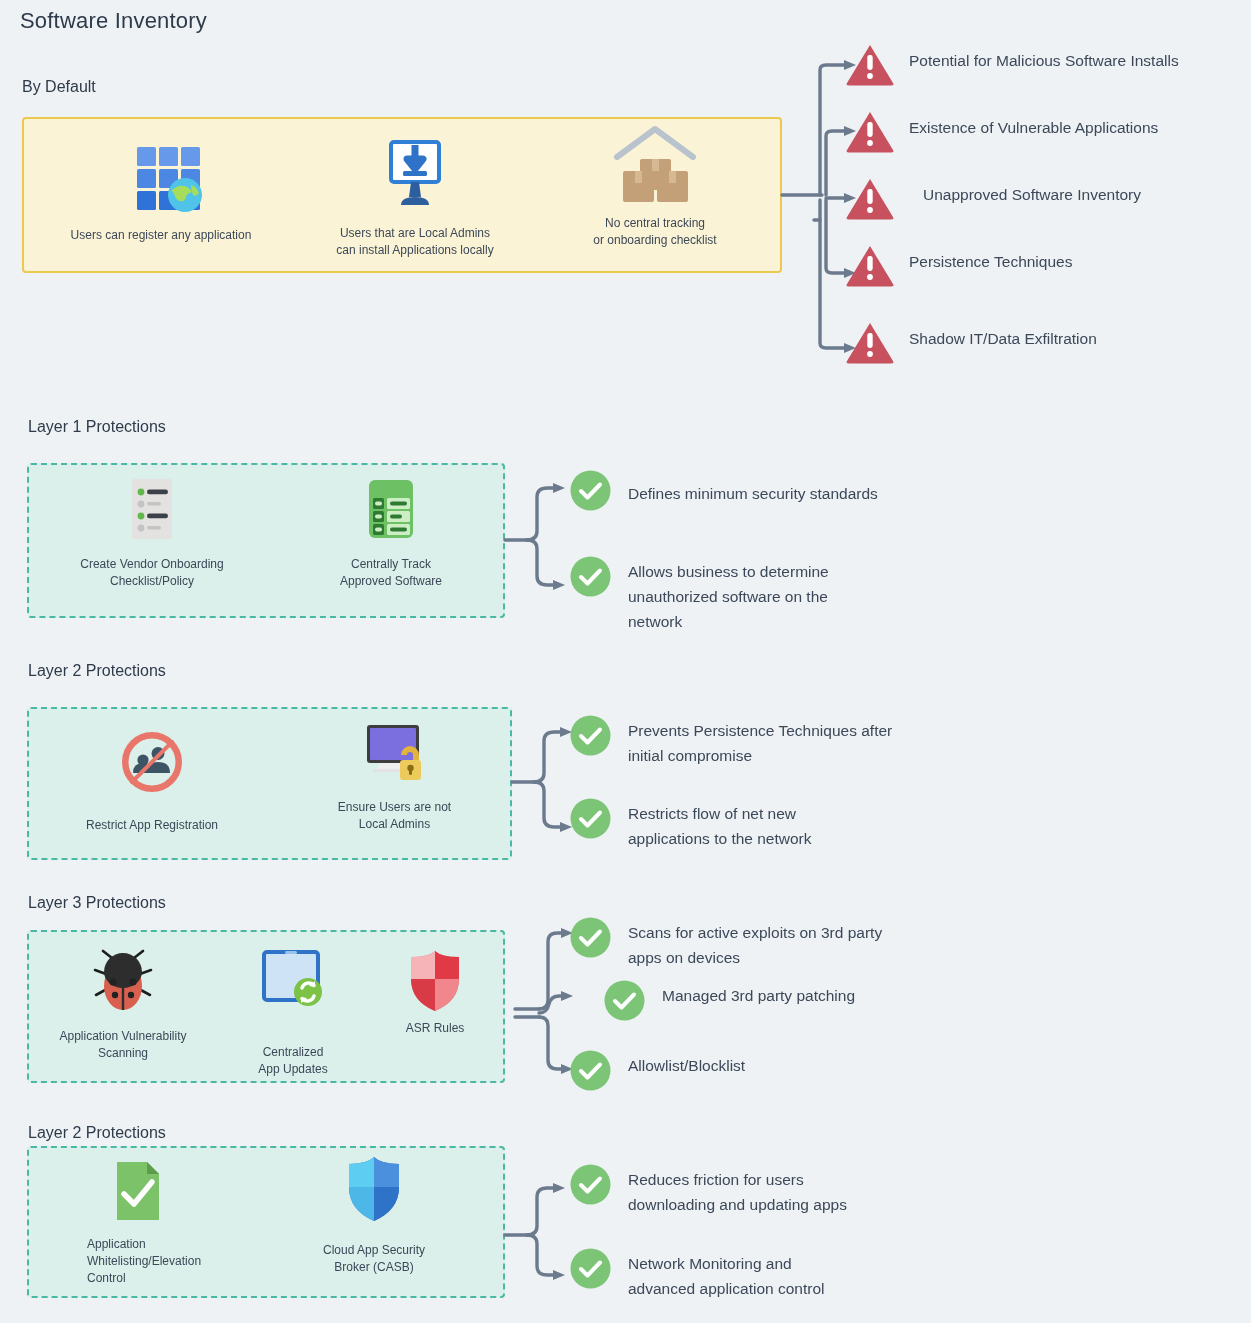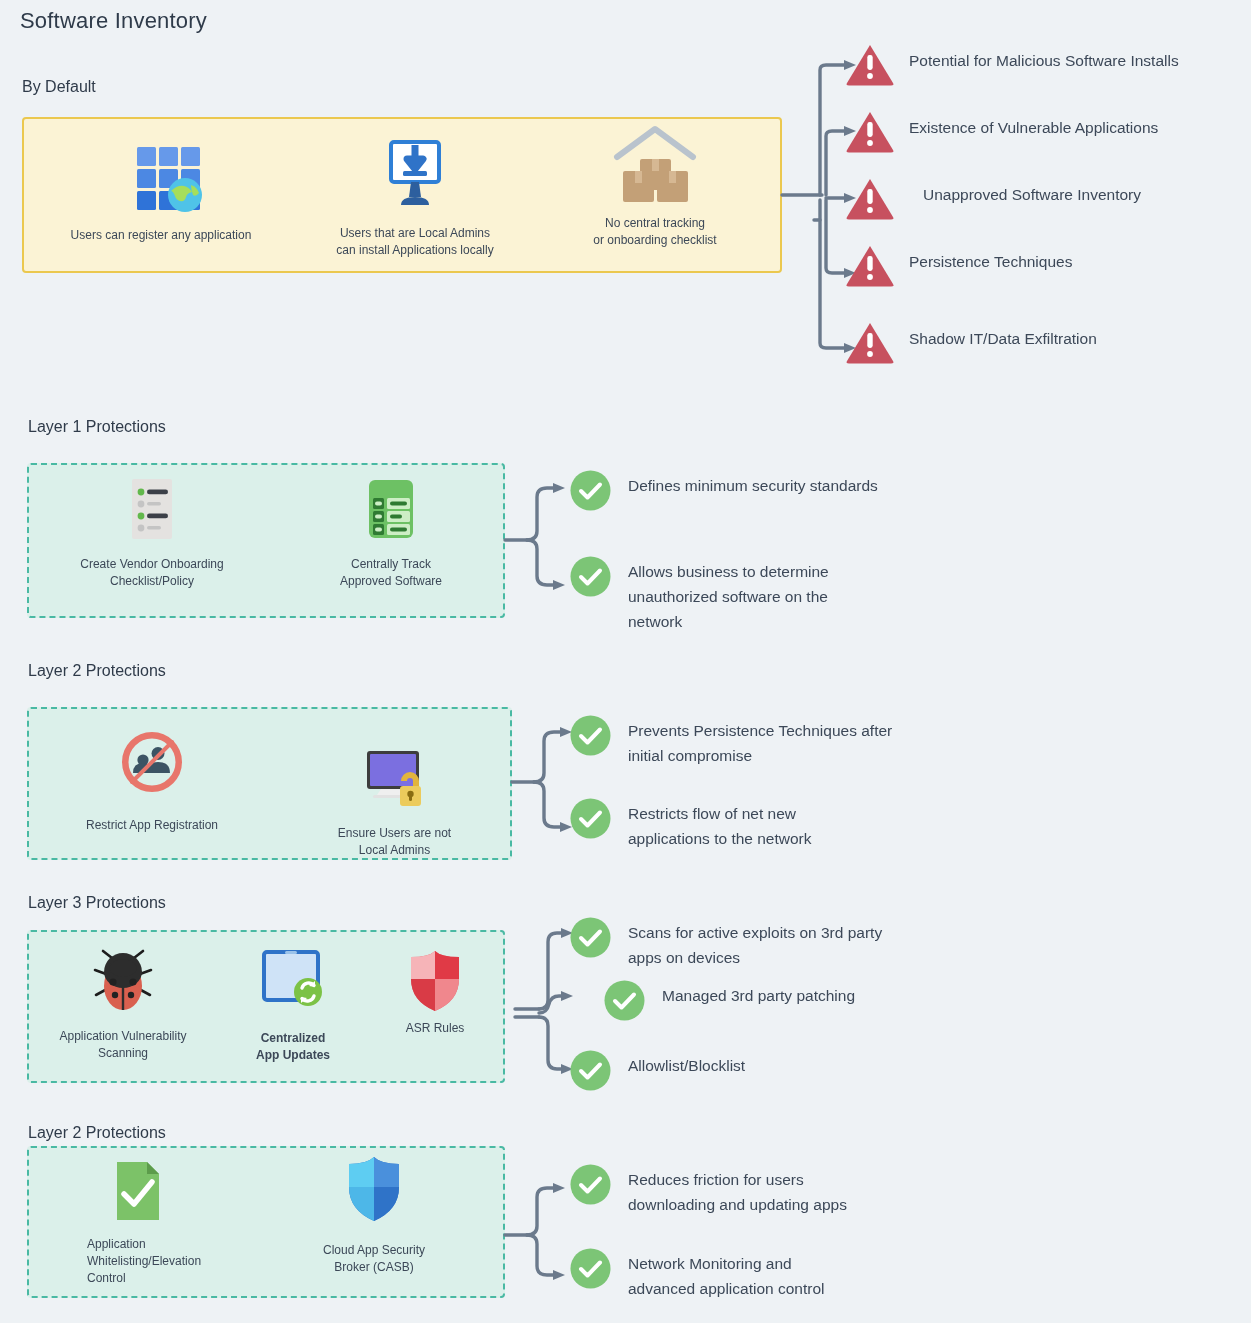--- a/index.html
+++ b/index.html
@@ -269,21 +269,21 @@
       <path d="M48 115 L60 120 L48 125z"></path>
     </g>
 </svg>
 <div class="outcome" style="left:570px; top:470px; width:680px;">
   <span class="badge">
     <svg width="41" height="41" viewBox="0 0 41 41">
         <circle cx="20.5" cy="20.5" r="20" fill="#7cc576"></circle>
         <path d="M11 21 L17.5 27.5 L30 14.5" stroke="#fff" stroke-width="4" fill="none" stroke-linecap="round" stroke-linejoin="round"></path>
       </svg>
   </span>
-  <span class="text" style="margin-left:17px;">Defines minimum security standards</span>
+  <span class="text" style="margin-left:17px;margin-top:8px;">Defines minimum security standards</span>
 </div>
 <div class="outcome" style="left:570px; top:556px; width:680px;">
   <span class="badge">
     <svg width="41" height="41" viewBox="0 0 41 41">
         <circle cx="20.5" cy="20.5" r="20" fill="#7cc576"></circle>
         <path d="M11 21 L17.5 27.5 L30 14.5" stroke="#fff" stroke-width="4" fill="none" stroke-linecap="round" stroke-linejoin="round"></path>
       </svg>
   </span>
   <span class="text" style="margin-left:17px;">Allows business to determine
 unauthorized software on the
@@ -305,21 +305,21 @@
         <path d="M40 18 a6.5 6.5 0 1 1 0 13 a6.5 6.5 0 1 1 0 -13z" fill="#3c5464"></path>
         <path d="M28 44 q0 -11 12 -11 q12 0 12 11z" fill="#3c5464"></path>
         <circle cx="25" cy="31" r="5.6" fill="#3c5464"></circle>
         <path d="M15 44 q0 -10 10 -10 q10 0 10 10z" fill="#3c5464"></path>
         <circle cx="34" cy="33" r="25.5" fill="none" stroke="#e8766b" stroke-width="4"></circle>
         <path d="M16 51 L52 15" stroke="#e8766b" stroke-width="4" stroke-linecap="round"></path>
       </svg>
     </div>
     <div class="tile-label" style="margin-top:22px;">Restrict App Registration</div>
   </div>
-  <div class="tile" style="width:235px; padding-top:36px;">
+  <div class="tile" style="width:235px; padding-top:10px;">
     <div class="tile-icon" style="height:68px;">
       <svg width="72" height="66" viewBox="0 0 72 66">
         <rect x="8" y="6" width="52" height="38" rx="3" fill="#3d3d3d"></rect>
         <rect x="11" y="9" width="46" height="32" rx="1" fill="#7b6fe0"></rect>
         <path d="M22 44 L46 44 L50 50 L18 50z" fill="#efefef"></path>
         <rect x="14" y="50" width="40" height="3" rx="1.5" fill="#e2e2e2"></rect>
         <path d="M42 36 a9 9 0 0 1 18 0 L60 44 L54 44 L54 36 a3 3 0 0 0 -6 0z" fill="#e2b43d"></path>
         <rect x="41" y="41" width="21" height="20" rx="3" fill="#eccb5c"></rect>
         <circle cx="51.5" cy="49" r="3.2" fill="#8a6d12"></circle>
         <rect x="50" y="49" width="3" height="7" rx="1.5" fill="#8a6d12"></rect>
@@ -392,21 +392,21 @@
     <div class="tile-icon" style="height:66px;">
       <svg width="70" height="66" viewBox="0 0 70 66">
         <rect x="6" y="4" width="54" height="48" rx="3" fill="#cfe3f7" stroke="#2f73c8" stroke-width="4"></rect>
         <rect x="27" y="3" width="12" height="3" rx="1.5" fill="#9bc3ea"></rect>
         <circle cx="50" cy="44" r="14" fill="#7cc246"></circle>
         <path d="M44 40 a7 7 0 0 1 12 -2.6 M56 48 a7 7 0 0 1 -12 2.6" stroke="#fff" stroke-width="3.4" fill="none" stroke-linecap="round"></path>
         <path d="M57 33 L57 39 L51 38z" fill="#fff"></path>
         <path d="M43 55 L43 49 L49 50z" fill="#fff"></path>
       </svg>
     </div>
-    <div class="tile-label" style="margin-top:16px;font-weight:bold;">Centralized
+    <div class="tile-label" style="margin-top:30px;">Centralized
 App Updates</div>
   </div>
   <div class="tile" style="width:136px; padding-top:18px;">
     <div class="tile-icon" style="height:66px;">
       <svg width="64" height="66" viewBox="0 0 64 66">
         <path d="M32 3 q-6 6 -24 6 l0 22 q0 22 24 32 q24 -10 24 -32 L56 9 q-18 0 -24 -6z" fill="#e8616a"></path>
         <path d="M32 3 q6 6 24 6 l0 22 L32 31z" fill="#e03a46"></path>
         <path d="M32 3 q-6 6 -24 6 l0 22 L32 31z" fill="#f6b4b8"></path>
         <path d="M32 31 L56 31 q0 22 -24 32z" fill="#f0878d"></path>
         <path d="M32 31 L8 31 q0 22 24 32z" fill="#d93b46"></path>

